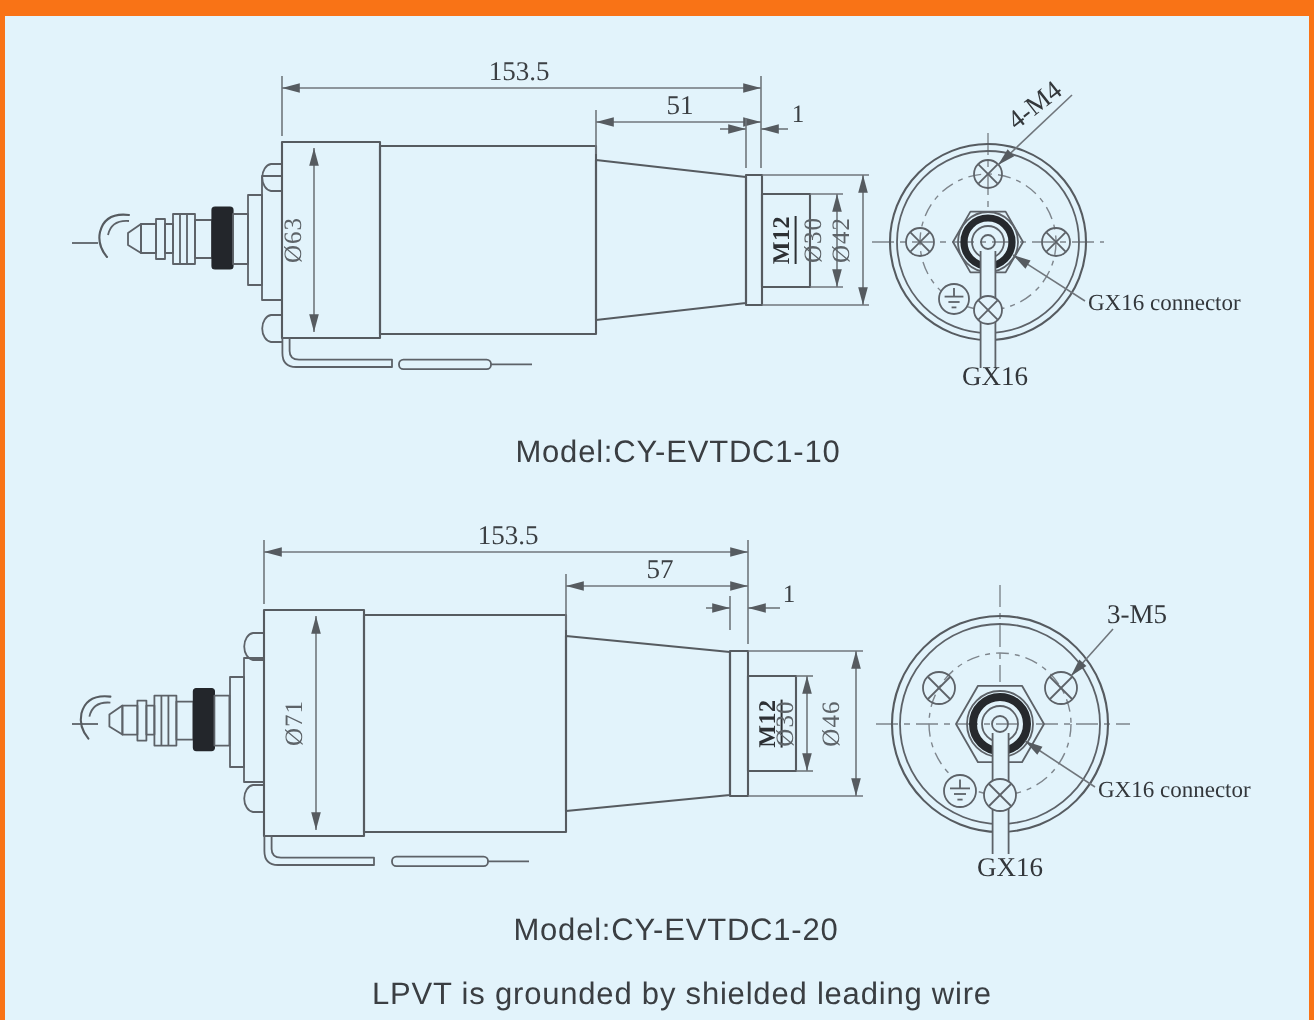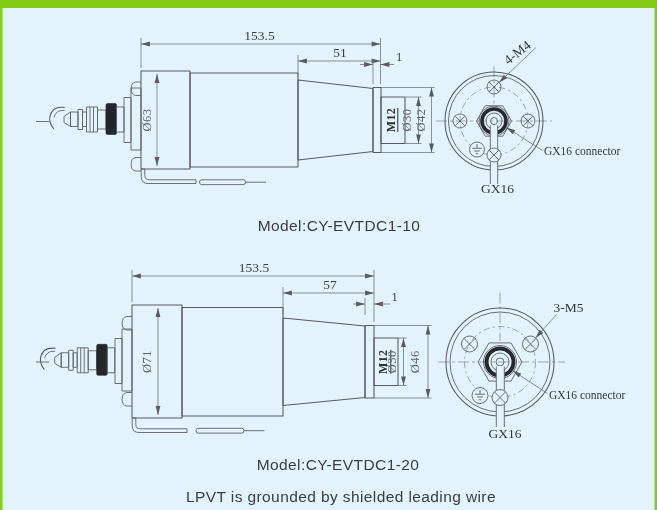--- a/index.html
+++ b/index.html
@@ -1,16 +1,16 @@
 <!DOCTYPE html>
 <html><head>
 <meta charset="utf-8">
 <style>
   html,body{margin:0;padding:0;background:#ffffff;}
-  #stage{position:relative;width:657px;height:510px;background:#84cc16;overflow:hidden;}
+  #stage{position:relative;width:657px;height:510px;background:#f97316;overflow:hidden;}
   svg{display:block;}
   
   .o1{fill:none;stroke:#565b60;stroke-width:1.05;stroke-linejoin:round;stroke-linecap:round;}
   .o2{fill:none;stroke:#5d6268;stroke-width:0.9;stroke-linejoin:round;}
   .dk{fill:#23262b;stroke:#23262b;stroke-width:0.6;}
   .dim{fill:none;stroke:#70767c;stroke-width:0.8;}
   .cl{fill:none;stroke:#7e858c;stroke-width:0.7;stroke-dasharray:11 3 3 3;}
   .bc{fill:none;stroke:#7e858c;stroke-width:0.7;stroke-dasharray:6.5 3 2.5 3;}
   .mask{fill:#E2F3FB;}
   text{font-family:"Liberation Serif",serif;fill:#3c4044;}

